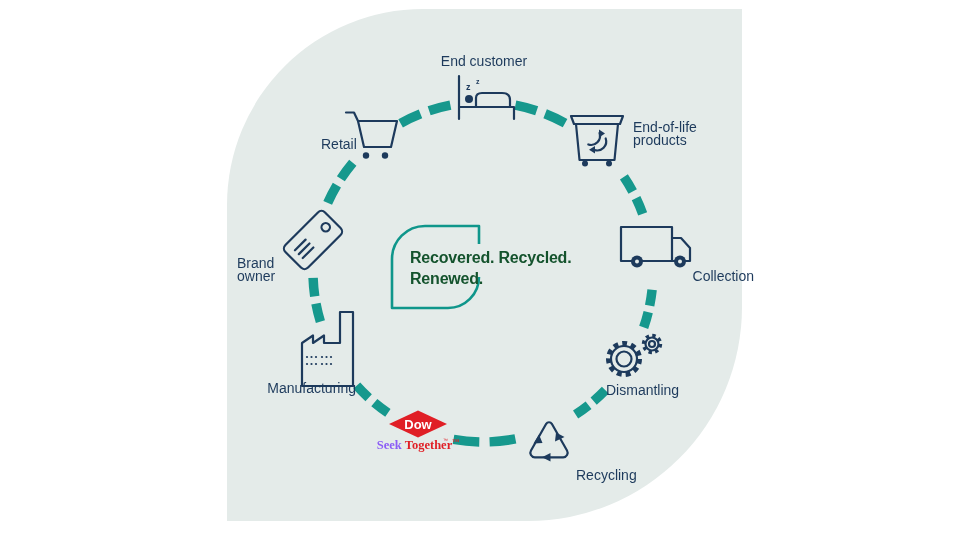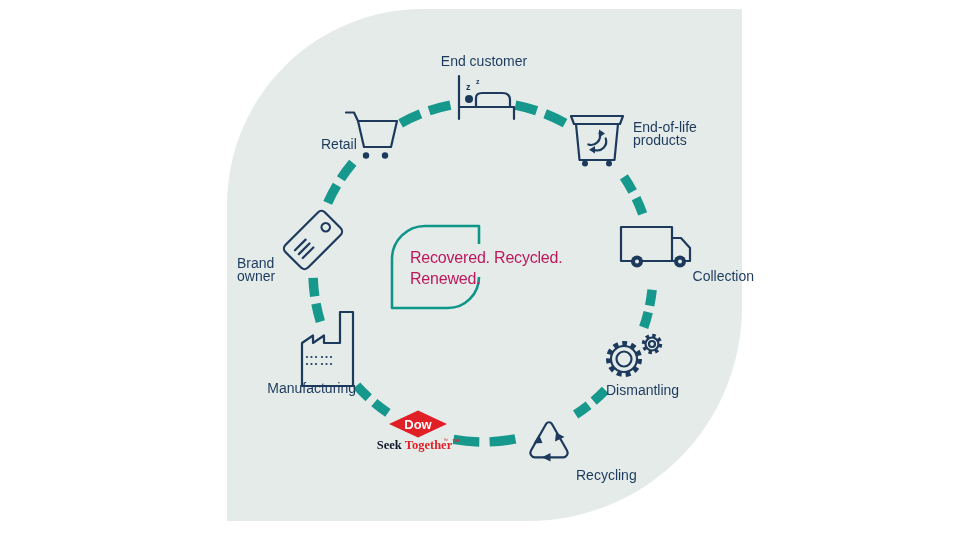--- a/index.html
+++ b/index.html
@@ -7,25 +7,25 @@
          font-family:"Liberation Sans",sans-serif;}
   .leaf-bg{position:absolute;left:227px;top:9px;width:515px;height:512px;
            background:#e4ebe9;border-radius:196px 0 214px 0;}
   svg{position:absolute;left:0;top:0;}
   .dash{stroke:#16988d;stroke-width:9.5;fill:none;}
   .ic{stroke:#1d3a5c;stroke-width:2.2;fill:none;stroke-linejoin:round;stroke-linecap:round;}
   .fl{fill:#1d3a5c;stroke:none;}
   .leafline{stroke:#0f968b;stroke-width:2.6;fill:none;stroke-linejoin:round;}
   .label{position:absolute;color:#1d3a5c;font-size:14px;font-weight:normal;
          line-height:13px;white-space:pre-line;}
-  .heading{position:absolute;left:410px;top:247px;color:#be185d;font-size:16px;
-           font-weight:normal;line-height:21px;letter-spacing:-0.2px;white-space:nowrap;}
+  .heading{position:absolute;left:410px;top:247px;color:#14532d;font-size:16px;
+           font-weight:bold;line-height:21px;letter-spacing:-0.2px;white-space:nowrap;}
   .tagline{position:absolute;left:368px;top:438px;width:100px;text-align:center;
            font-family:"Liberation Serif",serif;font-weight:bold;font-size:12.5px;white-space:nowrap;}
-  .tagline .seek{color:#0f172a;font-family:Liberation Serif, serif;}
+  .tagline .seek{color:#8b5cf6;font-family:Liberation Serif, serif;}
   .tagline .together{color:#e01f26;margin-left:3px;}
   .tagline .tm{color:#e01f26;font-size:7px;}
   .ztext{fill:#1d3a5c;font-weight:bold;font-family:"Liberation Sans",sans-serif;}
   .dowtext{fill:#fff;font-weight:bold;font-family:"Liberation Sans",sans-serif;font-size:13px;}
 </style>
 </head>
 <body>
 
 <div class="stage">
 

